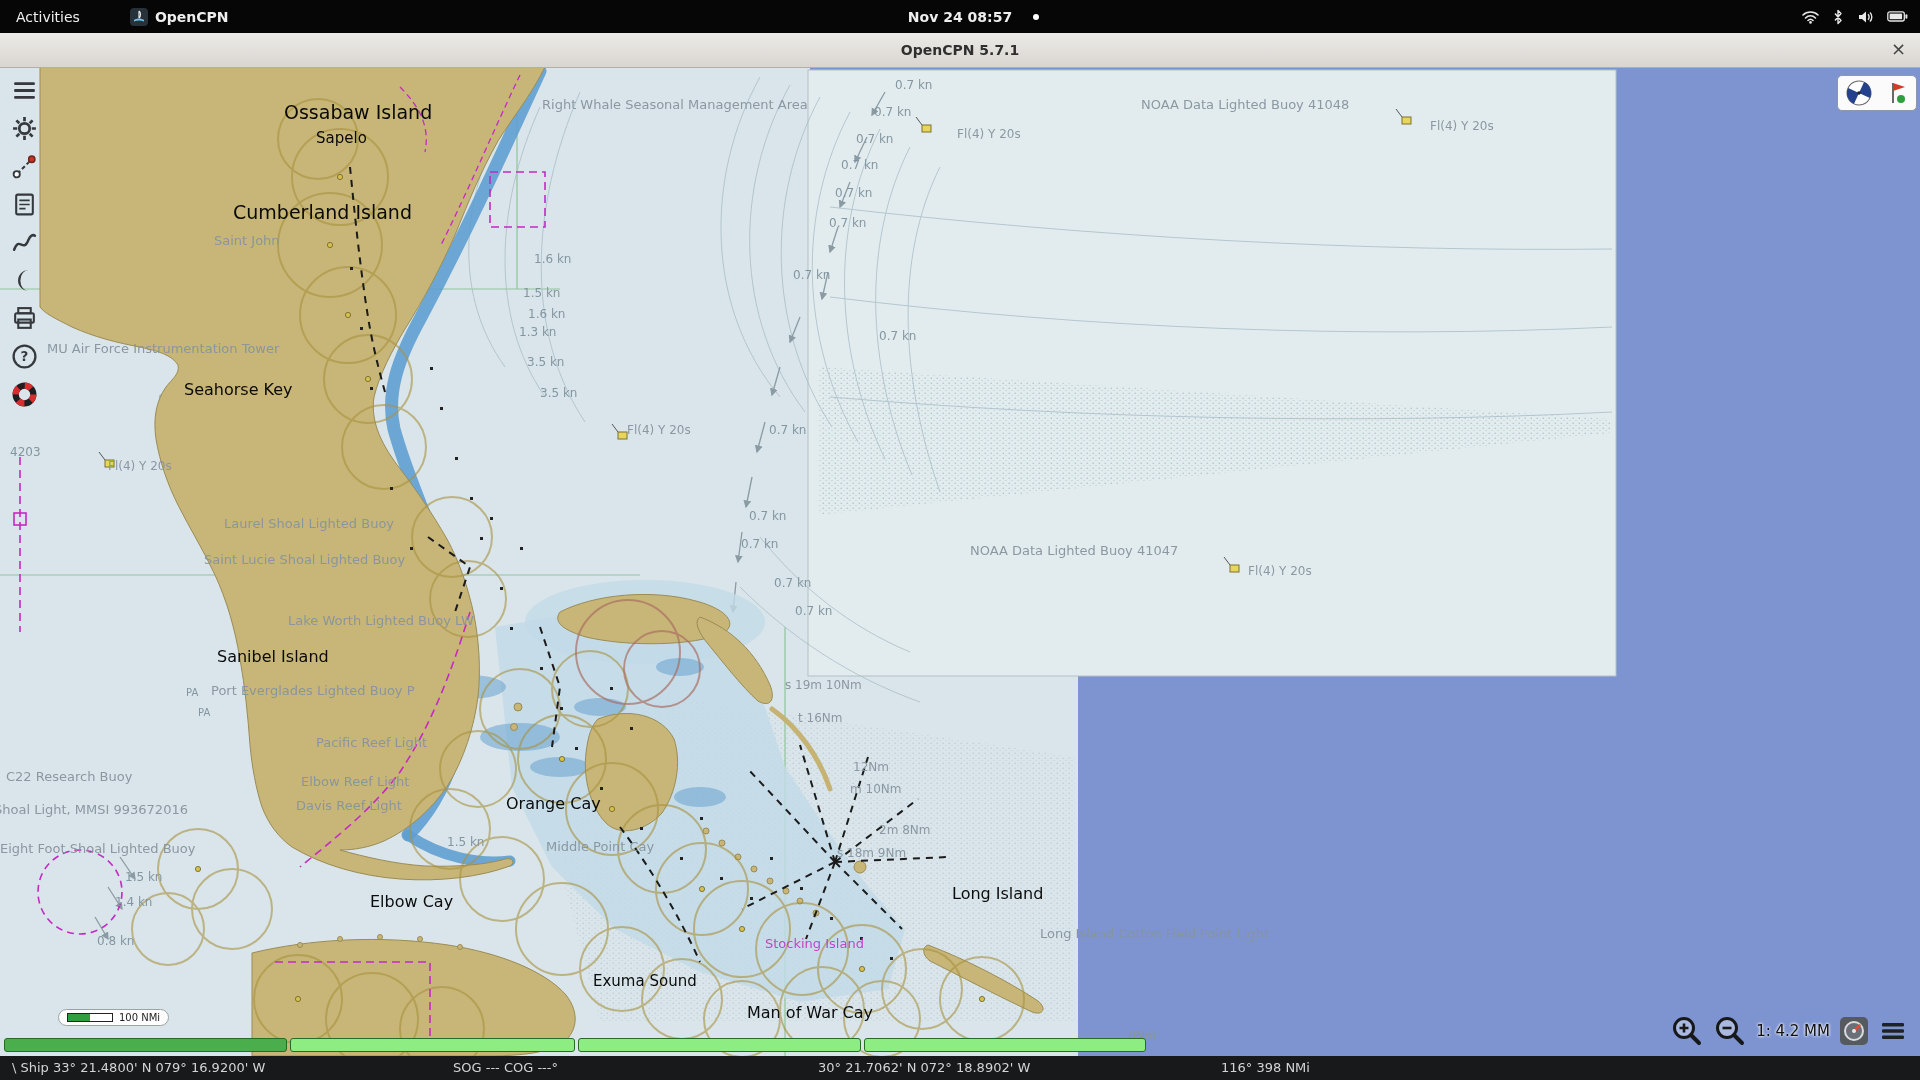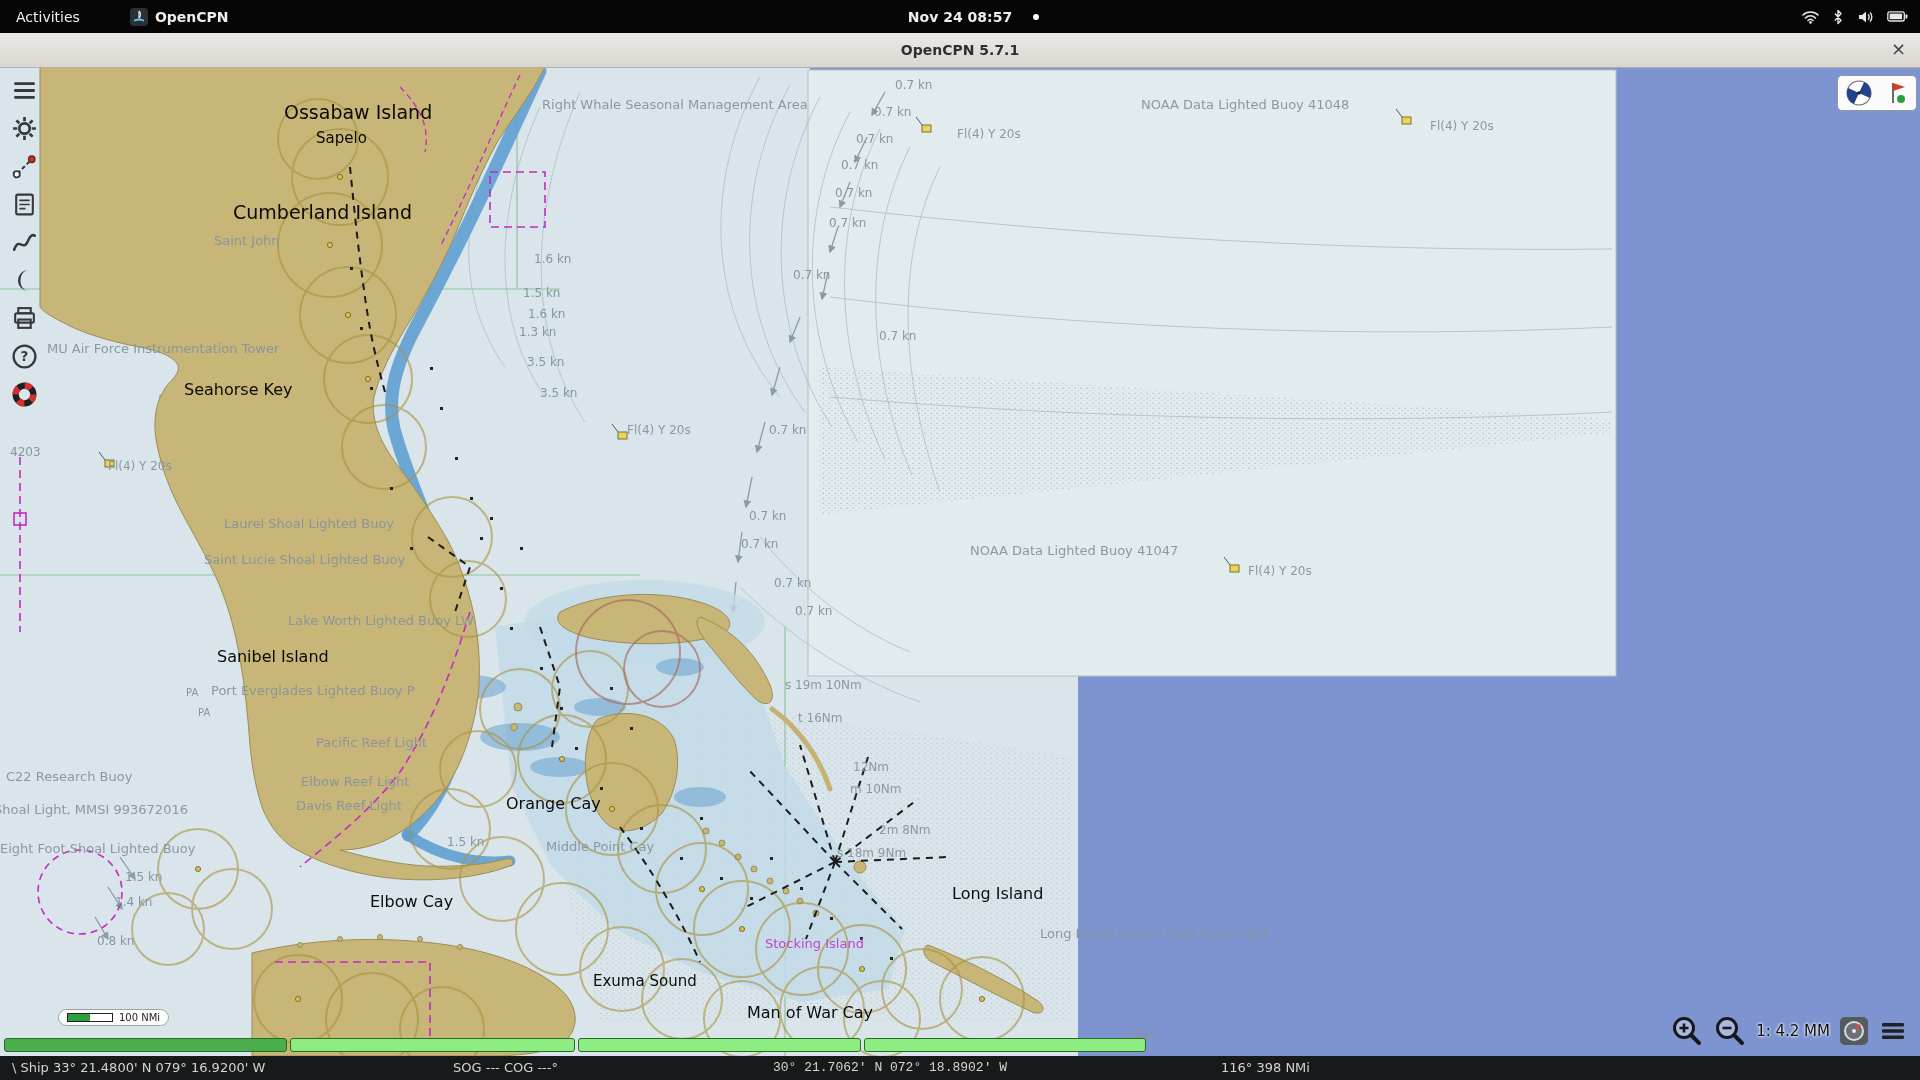--- a/index.html
+++ b/index.html
@@ -52,21 +52,21 @@
   .quilt{position:absolute;top:971px;left:0;width:1920px;height:14px;z-index:5;}
   .quilt .seg{position:absolute;top:0;height:12px;border:1px solid #256d25;border-radius:3px;cursor:pointer;}
   .seg1{left:4px;width:281px;background:#49ae4b;}
   .seg2{left:290px;width:283px;background:#8dec82;}
   .seg3{left:578px;width:281px;background:#8dec82;}
   .seg4{left:864px;width:280px;background:#8dec82;}
   
   .statusbar{position:absolute;top:1056px;left:0;width:1920px;height:24px;background:#17191a;z-index:50;
     color:#d4d4d4;font-size:13px;}
   .statusbar span{position:absolute;top:0;line-height:24px;white-space:nowrap;}
-  .st1{left:12px;} .st2{left:453px;} .st3{left:773px;font-family:Liberation Mono, monospace;} .st4{left:1185px;margin-left:36px;}
+  .st1{left:12px;} .st2{left:453px;} .st3{left:818px;} .st4{left:1185px;margin-left:36px;}
 </style>
 </head>
 <body>
 
 <div class="gnome-bar">
   <div class="activities">Activities</div>
   <div class="app-indicator">
     <svg width="18" height="18" viewBox="0 0 18 18">
       <rect width="18" height="18" rx="4" fill="#26313a"></rect>
       <path d="M4,12 C7,10 11,10 14,12 L14,13.5 C11,12 7,12 4,13.5 Z" fill="#6fc2ea"></path>

